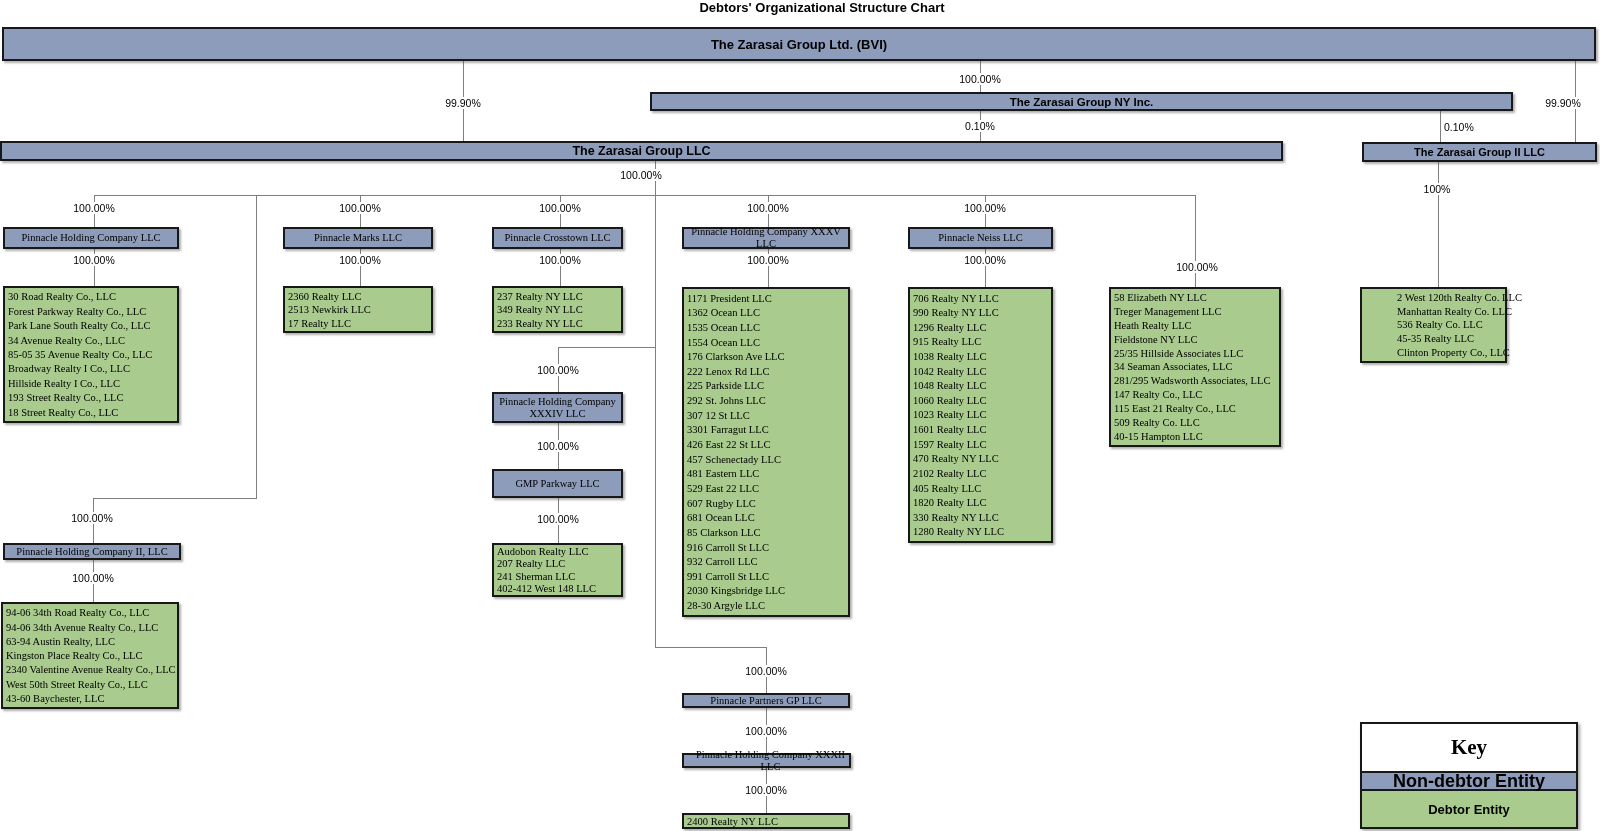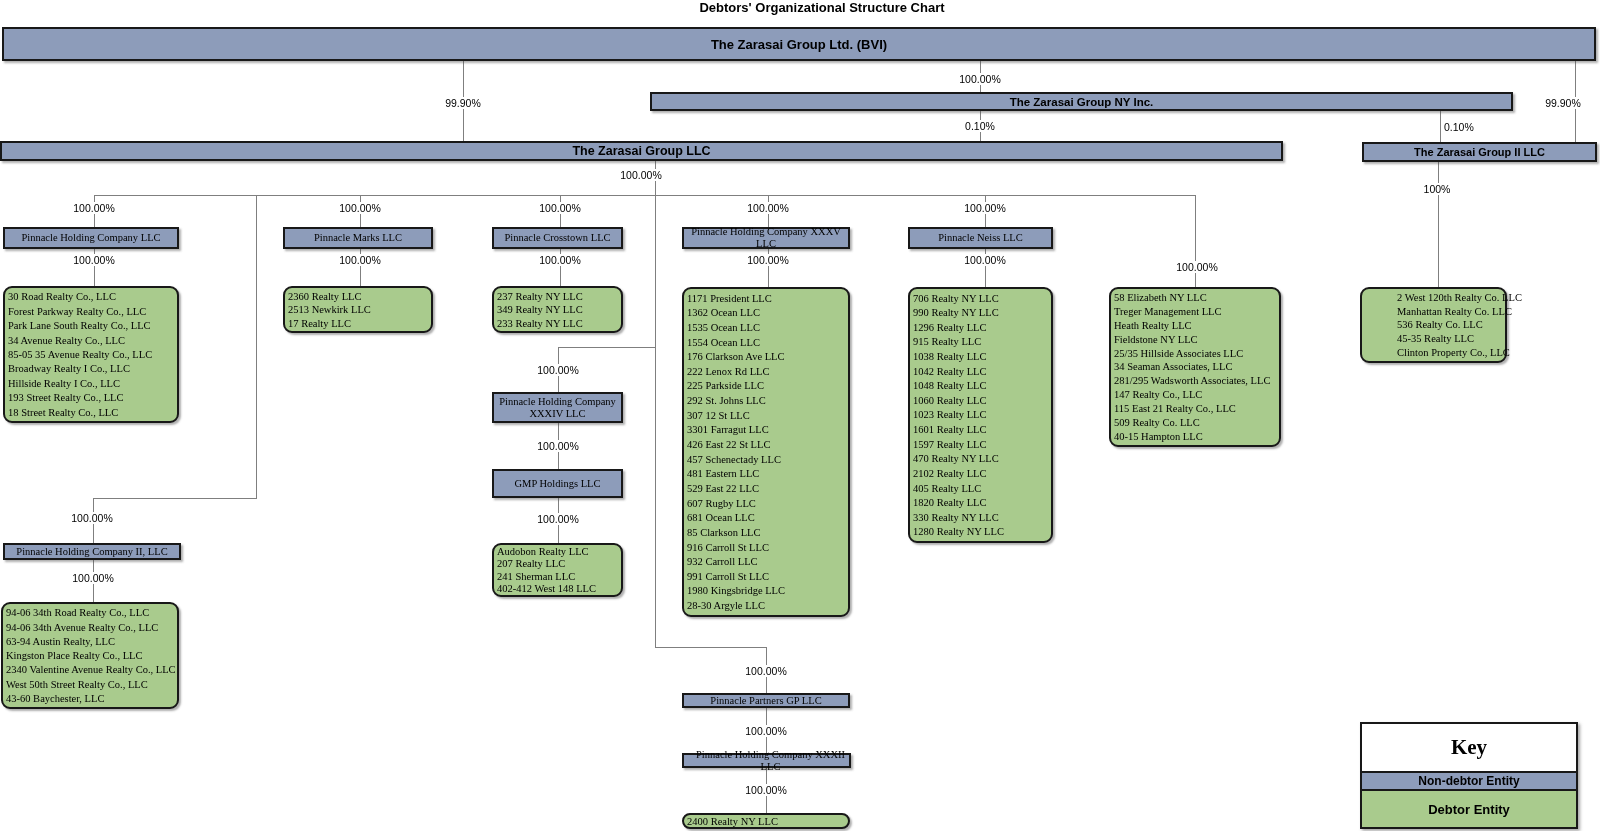--- a/index.html
+++ b/index.html
@@ -14,32 +14,32 @@
          font-size:13px;font-weight:bold;color:#000;z-index:4;}
   .line{position:absolute;background:var(--line,#7f7f7f);z-index:1;}
   .box{position:absolute;box-sizing:border-box;border:2px solid #181818;z-index:2;
        display:flex;align-items:center;justify-content:center;color:#000;
        box-shadow:2px 2px 2px rgba(80,80,80,.45);}
   .blue{background:var(--non-debtor,#8d9cba);}
   .green{background:var(--debtor,#a9cb8d);}
   .hdr{font-family:"Liberation Sans",sans-serif;font-weight:bold;white-space:nowrap;}
   .sm{font-family:"Liberation Serif",serif;font-size:10.5px;text-align:center;line-height:1.1;}
   .list{flex-direction:column;justify-content:space-evenly;align-items:stretch;
-        font-family:"Liberation Serif",serif;font-size:10.5px;border-radius:9px;}
+        font-family:"Liberation Serif",serif;font-size:10.5px;}
   .list .li{padding-left:3px;white-space:nowrap;}
   .pct{position:absolute;z-index:3;font-size:10.5px;color:#000;background:#fff;
        padding:0 2px;white-space:nowrap;transform:translateX(-50%);}
   .pct.la{transform:none;}
   .keybox{position:absolute;left:1360px;top:722px;width:218px;height:107px;z-index:2;
           box-sizing:border-box;border:2px solid #181818;background:#fff;
           box-shadow:2px 2px 3px rgba(80,80,80,.5);display:flex;flex-direction:column;}
   .keybox .krow{box-sizing:border-box;display:flex;align-items:center;justify-content:center;}
   .keybox .ktitle{height:47px;font-family:"Liberation Serif",serif;font-weight:bold;font-size:21px;}
   .keybox .knd{height:20px;border-top:2px solid #181818;border-bottom:2px solid #181818;
-          background:var(--non-debtor,#8d9cba);font-weight:bold;font-size:12px;}
+          background:var(--non-debtor,#8d9cba);font-weight:bold;font-size:18px;}
   .keybox .kd{flex:1;background:var(--debtor,#a9cb8d);font-weight:bold;font-size:13px;}
 </style>
 </head>
 <body>
 
 <div class="stage">
 
   <div class="chart-title">Debtors' Organizational Structure Chart</div>
 
   <div class="line" style="left:463px;top:61px;width:1px;height:80px;"></div>
@@ -106,21 +106,21 @@
   <div class="box blue hdr" style="left:650px;top:92px;width:863px;height:19px;font-size:11.5px;">The Zarasai Group NY Inc.</div>
   <div class="box blue hdr" style="left:0px;top:141px;width:1283px;height:20px;font-size:12.5px;">The Zarasai Group LLC</div>
   <div class="box blue hdr" style="left:1362px;top:142px;width:235px;height:20px;font-size:11px;">The Zarasai Group II LLC</div>
 
   <div class="box blue sm" style="left:3px;top:227px;width:176px;height:22px;">Pinnacle Holding Company LLC</div>
   <div class="box blue sm" style="left:283px;top:227px;width:150px;height:22px;">Pinnacle Marks LLC</div>
   <div class="box blue sm" style="left:492px;top:227px;width:131px;height:22px;">Pinnacle Crosstown LLC</div>
   <div class="box blue sm" style="left:682px;top:227px;width:168px;height:22px;">Pinnacle Holding Company XXXV LLC</div>
   <div class="box blue sm" style="left:908px;top:227px;width:145px;height:22px;">Pinnacle Neiss LLC</div>
   <div class="box blue sm" style="left:492px;top:392px;width:131px;height:31px;white-space:normal;">Pinnacle Holding Company XXXIV LLC</div>
-  <div class="box blue sm" style="left:492px;top:469px;width:131px;height:29px;">GMP Holdings LLC</div>
+  <div class="box blue sm" style="left:492px;top:469px;width:131px;height:29px;">GMP Parkway LLC</div>
   <div class="box blue sm" style="left:3px;top:543px;width:178px;height:17px;">Pinnacle Holding Company II, LLC</div>
   <div class="box blue sm" style="left:682px;top:693px;width:168px;height:15px;">Pinnacle Partners GP LLC</div>
   <div class="box blue sm" style="left:682px;top:753px;width:169px;height:15px;padding-left:8px;">Pinnacle Holding Company XXXII LLC</div>
 
   <div class="box green list" style="left:3px;top:286px;width:176px;height:137px;">
       <div class="li">30 Road Realty Co., LLC</div>
       <div class="li">Forest Parkway Realty Co., LLC</div>
       <div class="li">Park Lane South Realty Co., LLC</div>
       <div class="li">34 Avenue Realty Co., LLC</div>
       <div class="li">85-05 35 Avenue Realty Co., LLC</div>
@@ -153,21 +153,21 @@
       <div class="li">426 East 22 St LLC</div>
       <div class="li">457 Schenectady LLC</div>
       <div class="li">481 Eastern LLC</div>
       <div class="li">529 East 22 LLC</div>
       <div class="li">607 Rugby LLC</div>
       <div class="li">681 Ocean LLC</div>
       <div class="li">85 Clarkson LLC</div>
       <div class="li">916 Carroll St LLC</div>
       <div class="li">932 Carroll LLC</div>
       <div class="li">991 Carroll St LLC</div>
-      <div class="li">1980 Kingsbridge LLC</div>
+      <div class="li">2030 Kingsbridge LLC</div>
       <div class="li">28-30 Argyle LLC</div>
     </div>
   <div class="box green list" style="left:908px;top:287px;width:145px;height:256px;">
       <div class="li">706 Realty NY LLC</div>
       <div class="li">990 Realty NY LLC</div>
       <div class="li">1296 Realty LLC</div>
       <div class="li">915 Realty LLC</div>
       <div class="li">1038 Realty LLC</div>
       <div class="li">1042 Realty LLC</div>
       <div class="li">1048 Realty LLC</div>

